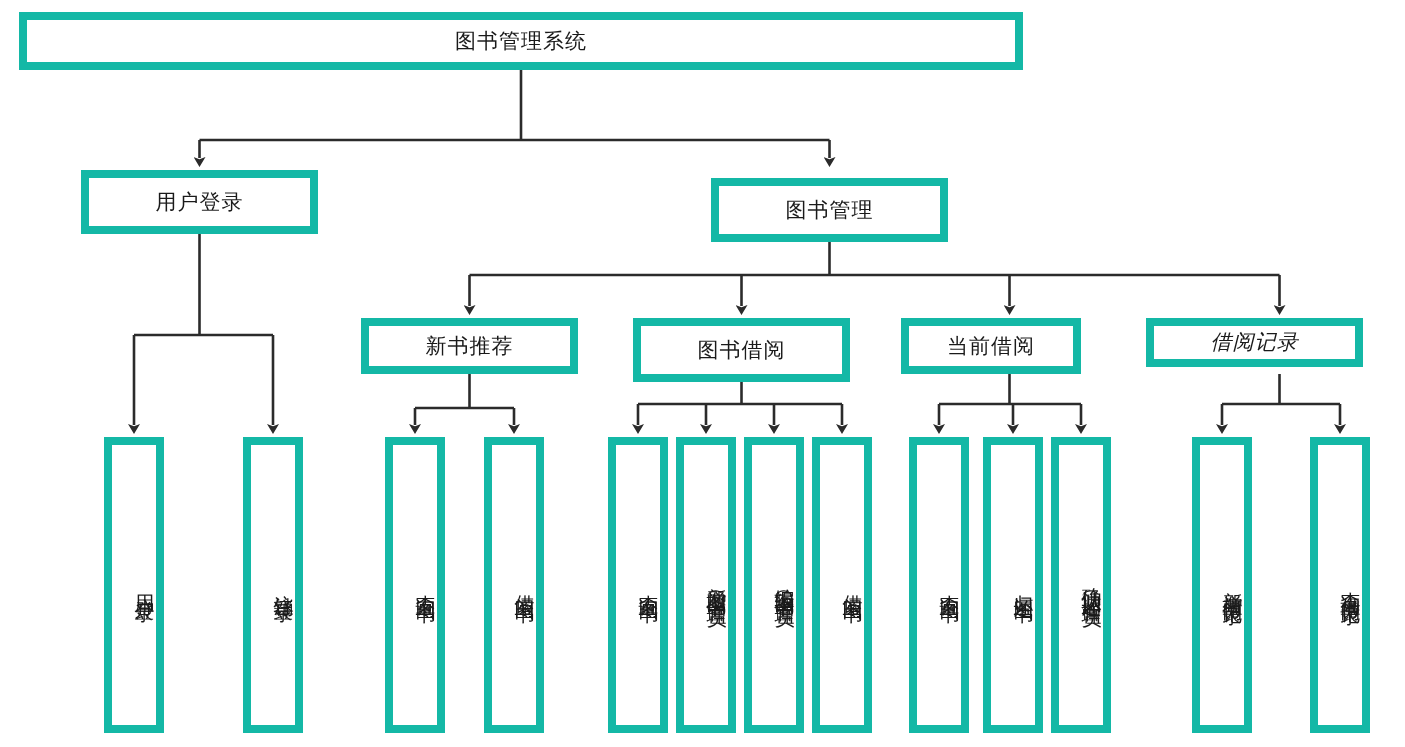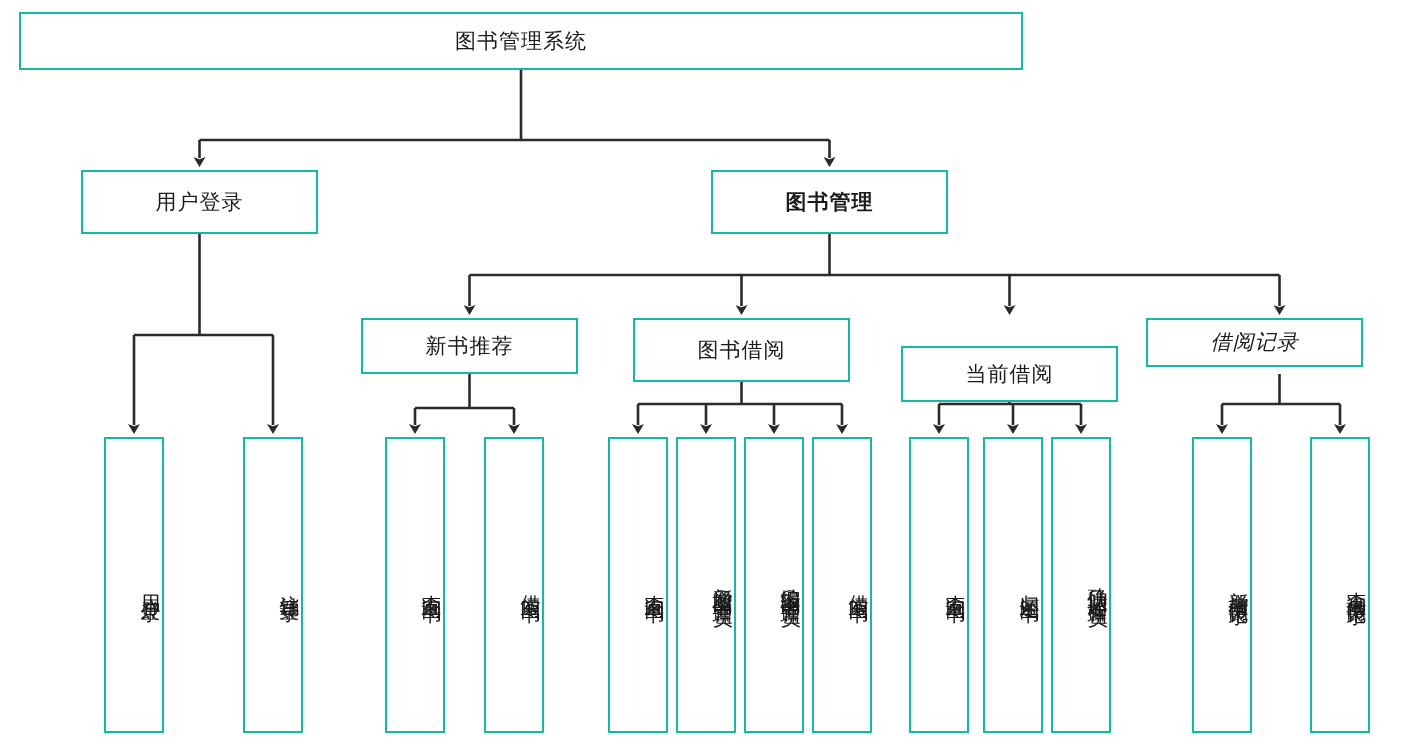--- a/index.html
+++ b/index.html
@@ -20,21 +20,21 @@
   svg#edges {
     position: absolute;
     left: 0;
     top: 0;
     width: 1405px;
     height: 747px;
   }
   .node {
     position: absolute;
     box-sizing: border-box;
-    border: 2px solid #14b8a6;
+    border: 8px solid #14b8a6;
     background: #ffffff;
     color: #1a1a1a;
     display: flex;
     align-items: center;
     justify-content: center;
     text-align: center;
     line-height: 1.15;
   }
   .node.h {
     font-size: 21px;
@@ -112,30 +112,30 @@
       </g>
   </svg>
 
   <div id="nodes-layer">
       <div class="node h" style="left: 19px; top: 12px; width: 1004px; height: 58px;">
         <span>图书管理系统</span>
       </div>
       <div class="node h" style="left: 81px; top: 170px; width: 237px; height: 64px;">
         <span>用户登录</span>
       </div>
-      <div class="node h" style="left: 711px; top: 170px; width: 237px; height: 64px; font-weight: bold;">
+      <div class="node h" style="left: 711px; top: 178px; width: 237px; height: 64px;">
         <span>图书管理</span>
       </div>
       <div class="node h" style="left: 361px; top: 318px; width: 217px; height: 56px;">
         <span>新书推荐</span>
       </div>
       <div class="node h" style="left: 633px; top: 318px; width: 217px; height: 64px;">
         <span>图书借阅</span>
       </div>
-      <div class="node h" style="left: 901px; top: 318px; width: 217px; height: 56px; margin-top: 28px;">
+      <div class="node h" style="left: 901px; top: 318px; width: 180px; height: 56px;">
         <span>当前借阅</span>
       </div>
       <div class="node h" style="left: 1146px; top: 318px; width: 217px; height: 49px; font-style: italic;">
         <span>借阅记录</span>
       </div>
       <div class="node v" style="left: 104px; top: 437px; width: 60px; height: 296px;">
         <span class="vtxt">用户登录</span>
       </div>
       <div class="node v" style="left: 243px; top: 437px; width: 60px; height: 296px;">
         <span class="vtxt">注销登录</span>

